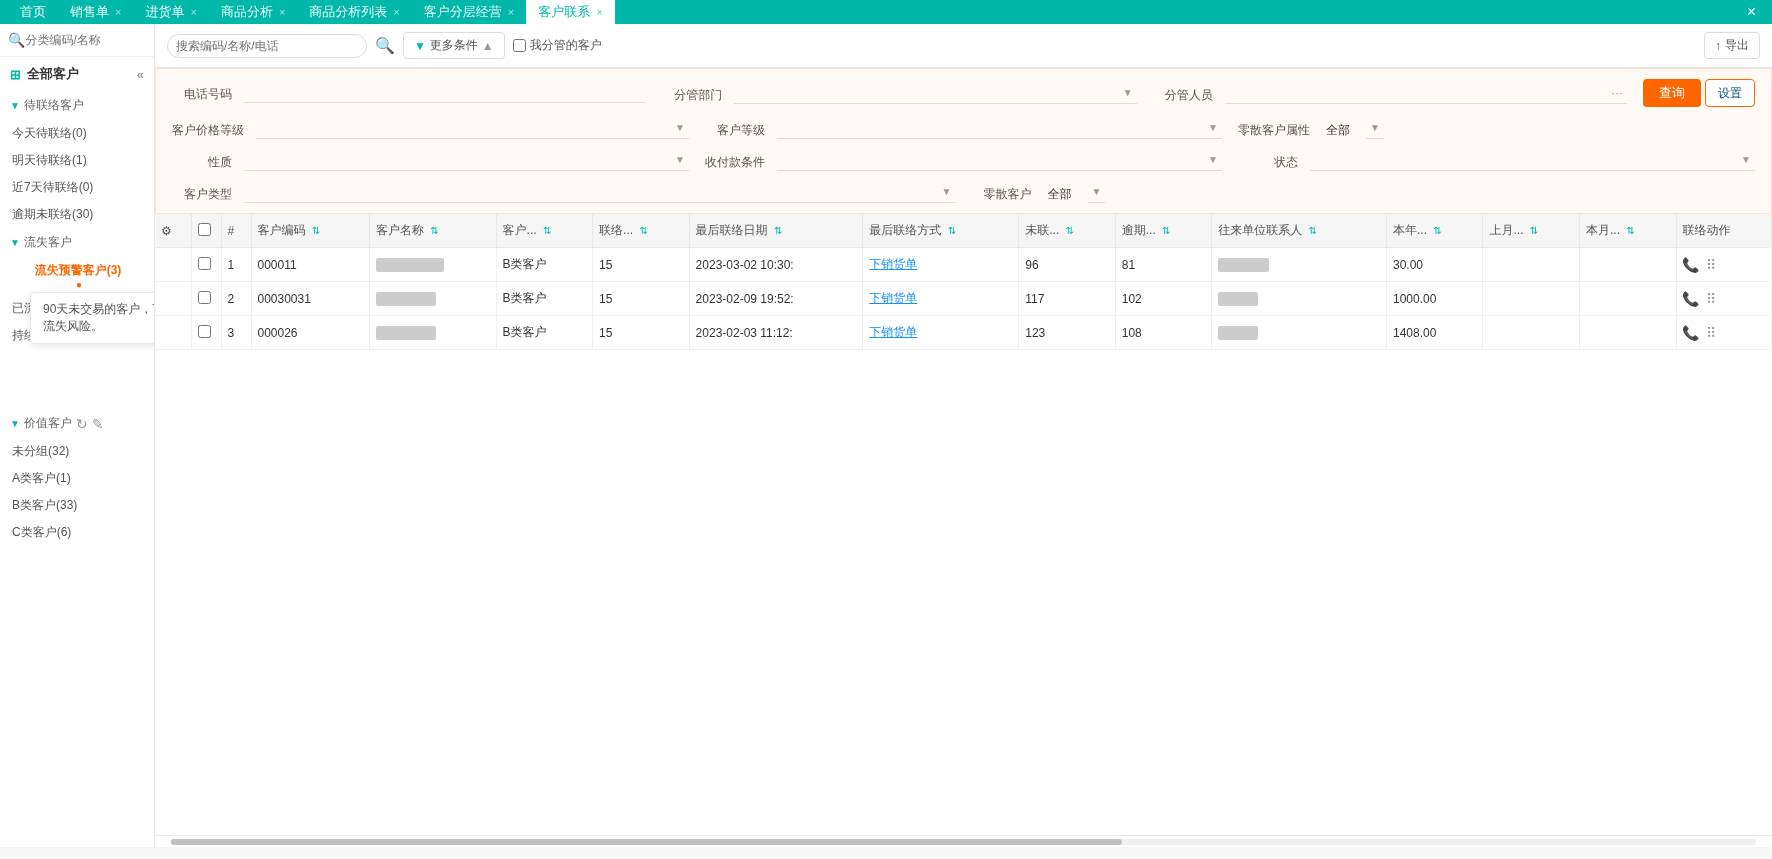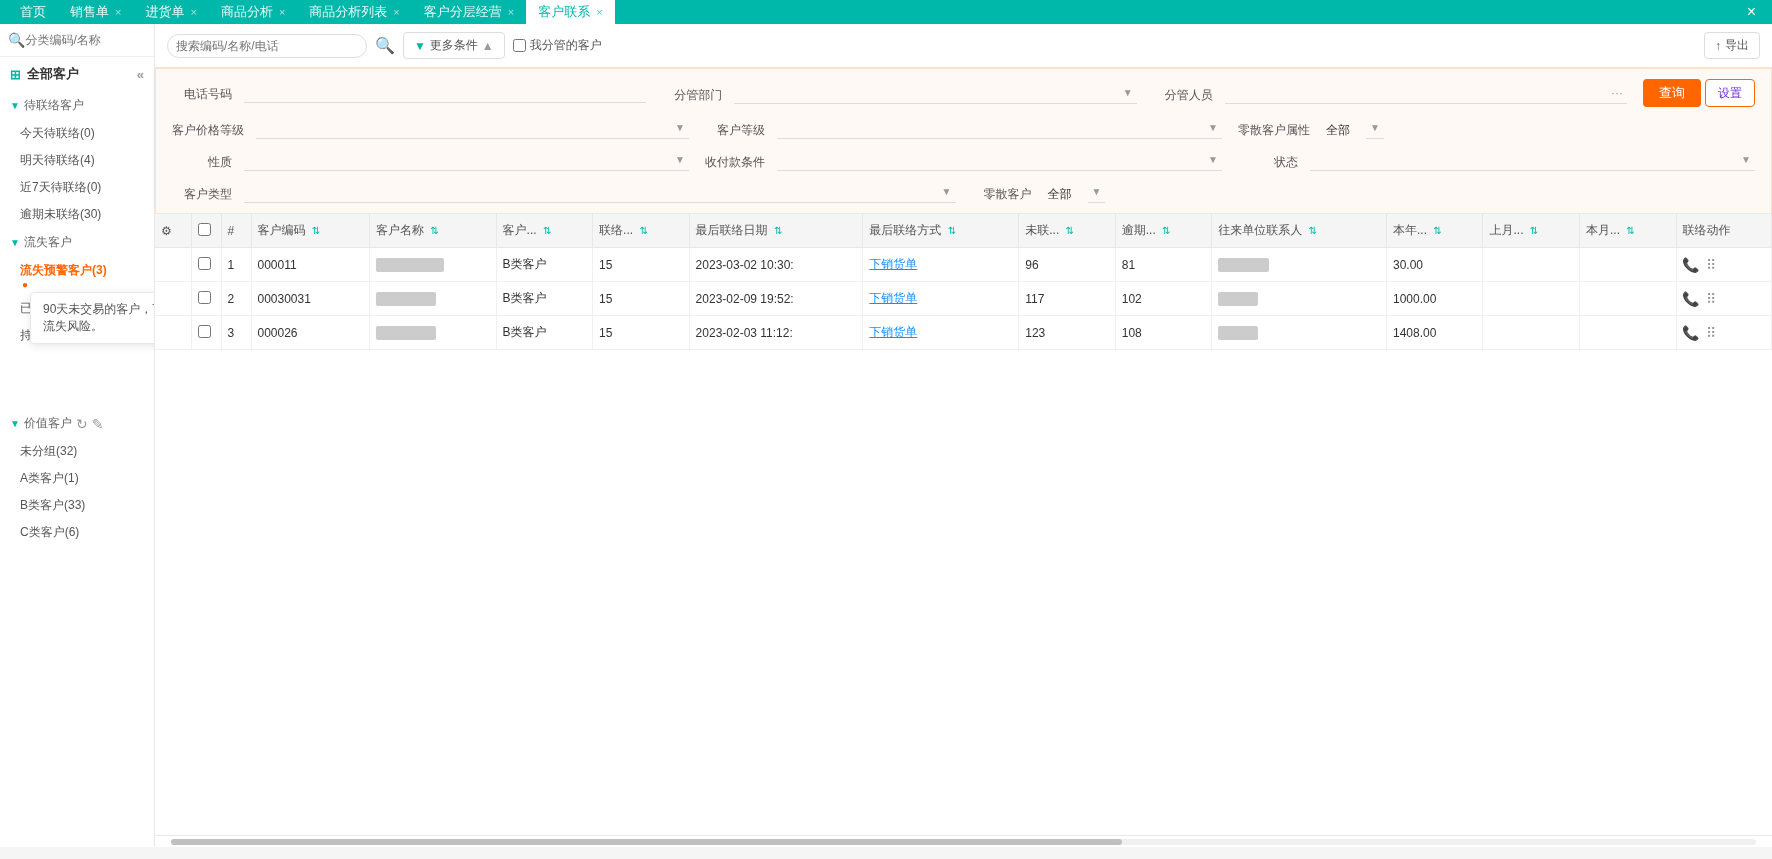--- a/index.html
+++ b/index.html
@@ -102,26 +102,26 @@
       font-size: 12px;
       display: flex;
       align-items: center;
     }
     .sidebar-section-title .arrow {
       margin-right: 4px;
       color: #00b8a9;
       font-size: 10px;
     }
     .sidebar-item {
-      padding: 5px 10px 5px 20px;
-      cursor: pointer;
-      color: #555;
-      font-size: 12px;
-      display: flex;
-      align-items: flex-start;
+      padding: 5px 10px 5px 12px;
+      cursor: pointer;
+      color: #555;
+      font-size: 12px;
+      display: flex;
+      align-items: center;
     }
     .sidebar-item.active {
       color: #ff6600;
       font-weight: bold;
       flex-direction: column;
     }
     .sidebar-group-label {
       padding: 6px 10px;
       color: #666;
       font-size: 12px;
@@ -270,21 +270,21 @@
       background: #ff6600;
       color: white;
       border: none;
       border-radius: 4px;
       padding: 5px 16px;
       cursor: pointer;
       font-size: 13px;
     }
     .btn-settings {
       background: white;
-      color: #6d28d9;
+      color: #0c4a6e;
       border: 1px solid #ff6600;
       border-radius: 4px;
       padding: 3px 12px;
       cursor: pointer;
       font-size: 12px;
     }
 
     
     .table-area {
       flex: 1;
@@ -448,21 +448,21 @@
     </div>
 
     <div class="sidebar-section-title">
       <span class="arrow">▼</span>
       <span>待联络客户</span>
     </div>
     <div class="sidebar-item">
       <span>今天待联络(0)</span>
     </div>
     <div class="sidebar-item">
-      <span>明天待联络(4)</span>
+      <span>明天待联络(1)</span>
     </div>
     <div class="sidebar-item">
       <span>近7天待联络(0)</span>
     </div>
     <div class="sidebar-item">
       <span>逾期未联络(30)</span>
     </div>
 
     <div class="sidebar-group-label">
       <span class="arrow">▼</span>

